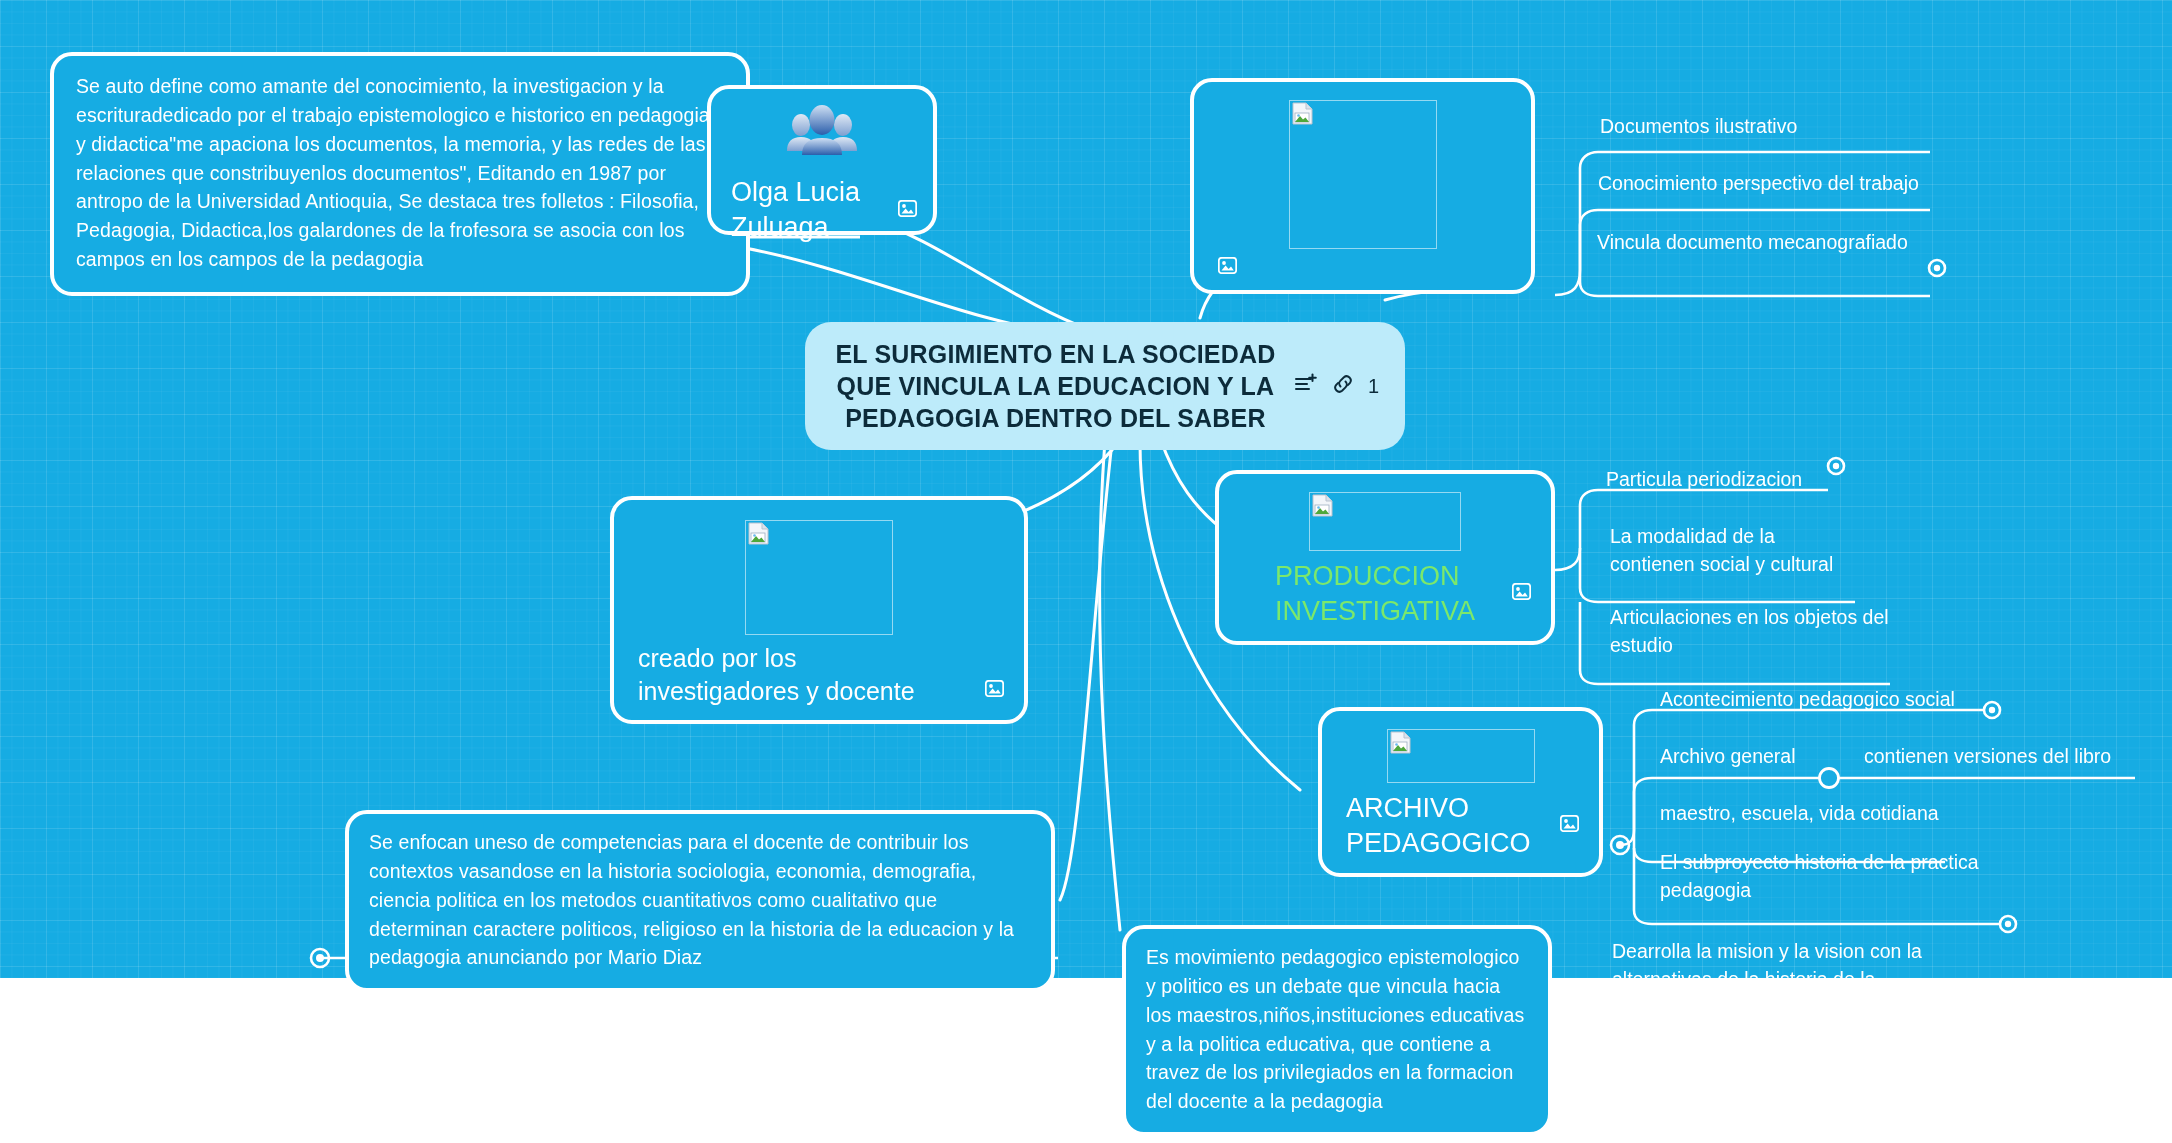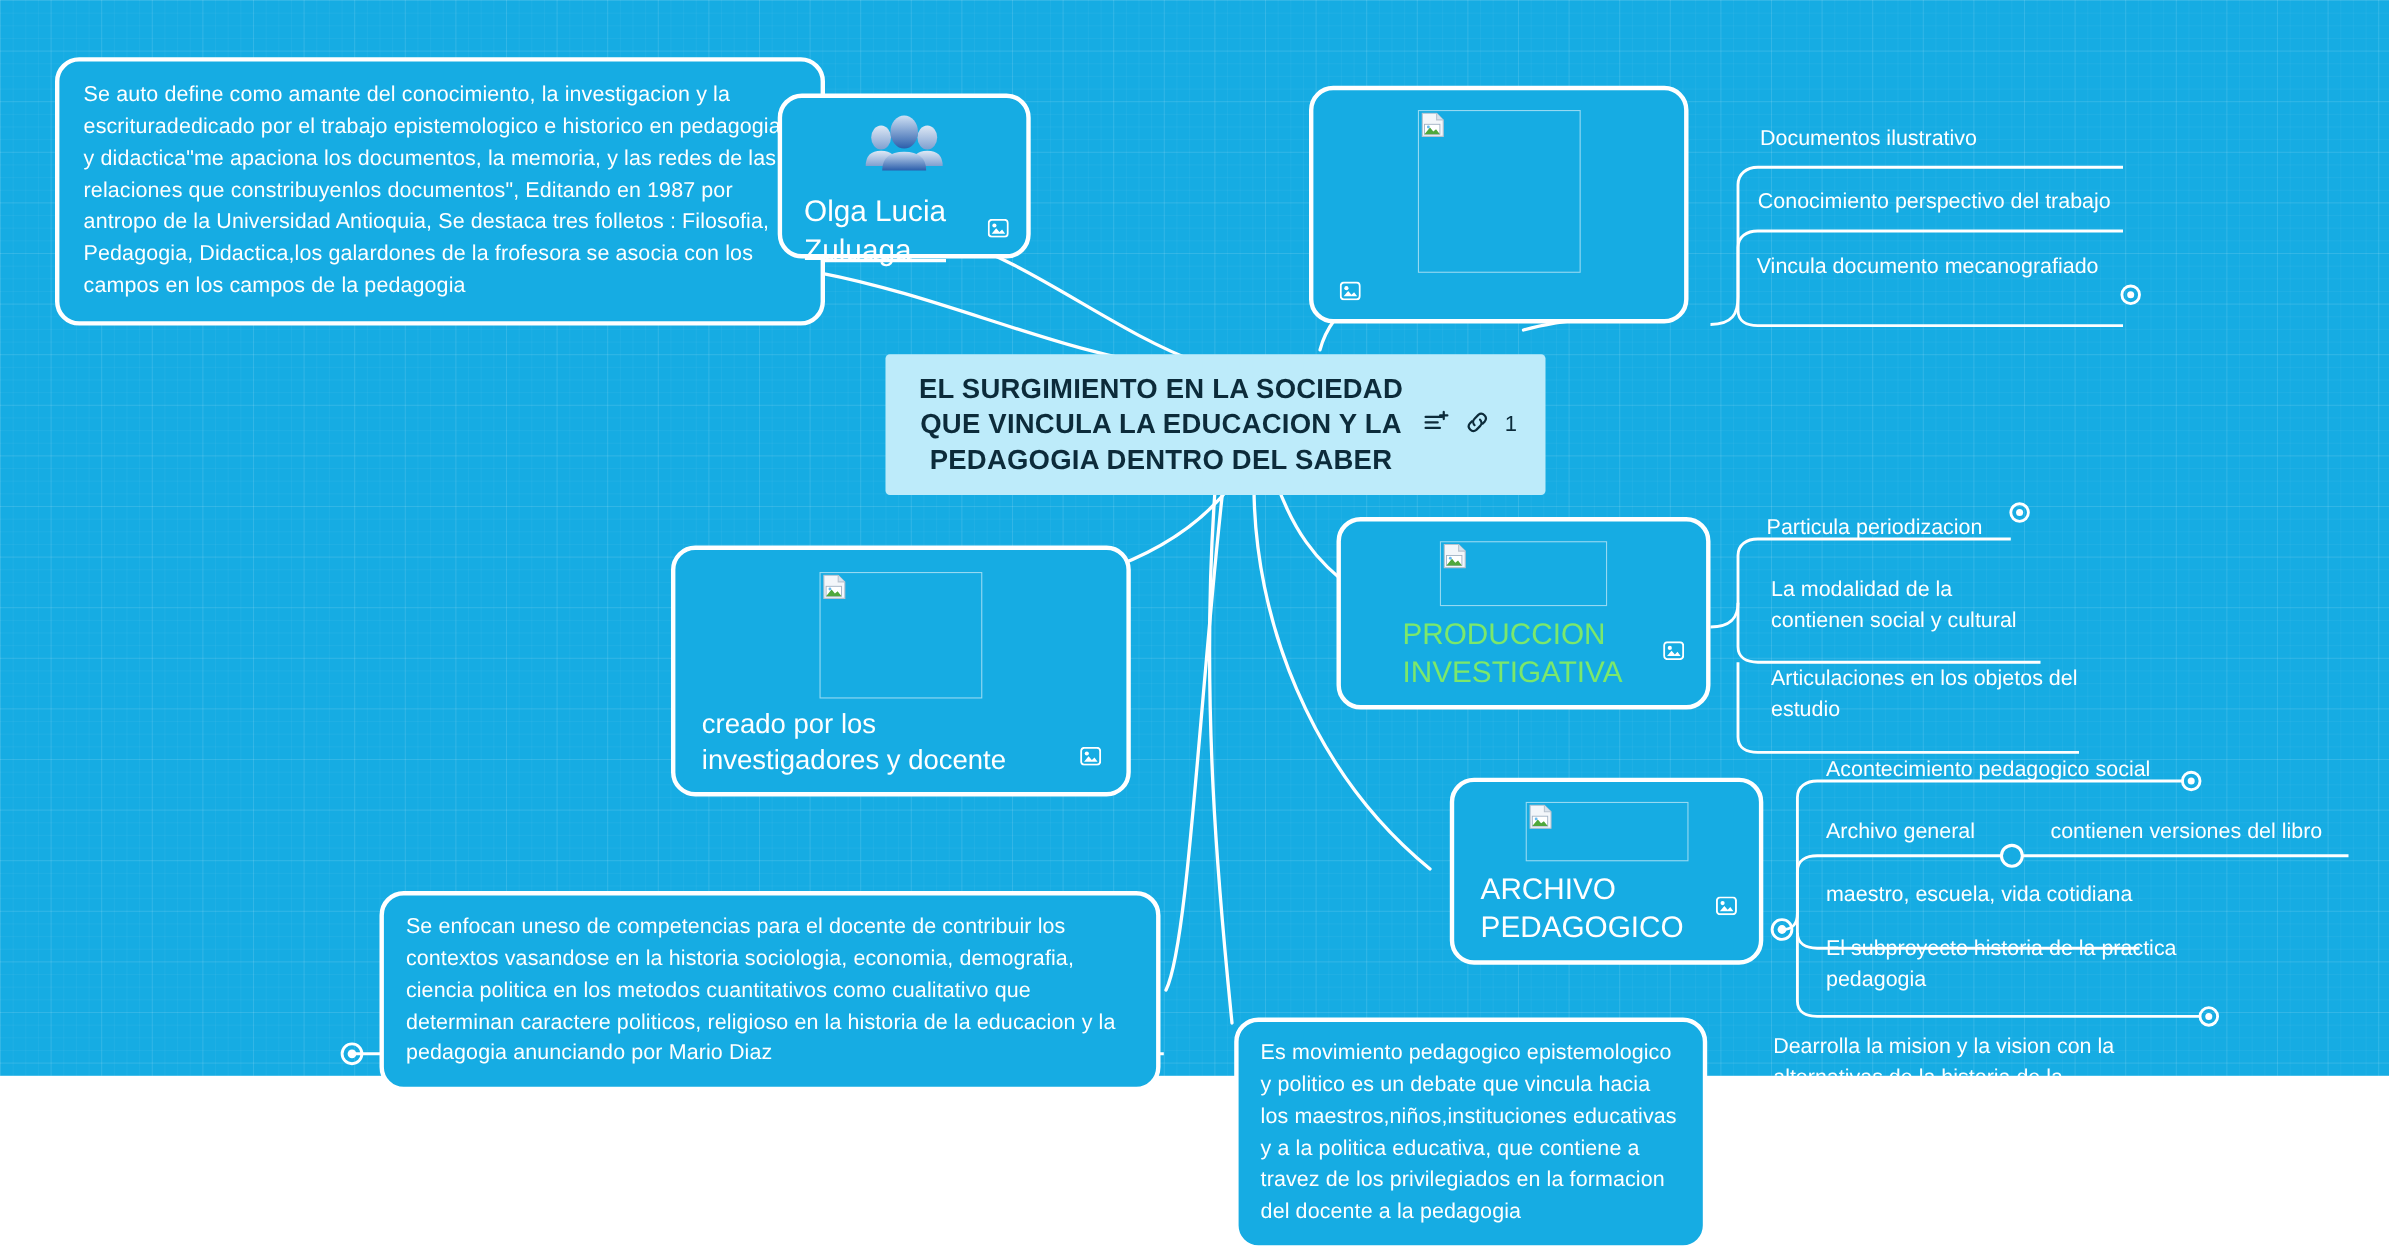--- a/index.html
+++ b/index.html
@@ -33,21 +33,21 @@
   .note-text {
     font-size: 19.5px;
     line-height: 1.48;
     color: #ffffff;
     letter-spacing: .1px;
   }
 
   
   #root-node {
     background: #BDEBFA;
-    border-radius: 4px;
+    border-radius: 26px;
     display: flex;
     align-items: center;
     padding: 22px 26px 22px 30px;
     gap: 18px;
   }
   #root-title {
     color: #0C2B3A;
     font-size: 25px;
     font-weight: bold;
     line-height: 1.28;
@@ -304,21 +304,21 @@
   <div class="node img-card" id="card-creado" style="left:610px; top:496px; width:418px; height:228px;">
     <div class="img-ph" style="width:148px; height:115px; margin-top:6px;">
       <svg class="broken" viewBox="0 0 24 24">
         <path d="M2,1 h13 l6,6 v15 h-19 z" fill="#f3f6fa" stroke="#b9c3cf" stroke-width="1"></path>
         <path d="M15,1 v6 h6" fill="#d9e2ec" stroke="#b9c3cf" stroke-width="1"></path>
         <rect x="4" y="11" width="14" height="9" fill="#ffffff" stroke="#9fb0c2" stroke-width=".8"></rect>
         <path d="M4,20 l5,-6 l3,3.5 l2.5,-2 l3.5,4.5 z" fill="#4fa83c"></path>
         <circle cx="7.5" cy="13.5" r="1.3" fill="#67b9ef"></circle>
       </svg>
     </div>
-    <div class="card-caption" style="justify-content:flex-start; align-items:flex-end; margin-top:5px;gap:24px;">
+    <div class="card-caption" style="justify-content:space-between; align-items:flex-end; margin-top:5px;gap:24px;">
       <span class="card-label" style="font-size:25px; max-width:320px;">creado por los investigadores y docente</span>
       <span class="pic-icon" style="margin-bottom:6px;">
         <svg width="19" height="17" viewBox="0 0 19 17">
           <rect x="0.8" y="0.8" width="17.4" height="15.4" rx="3" fill="none" stroke="#ffffff" stroke-width="1.8"></rect>
           <circle cx="6" cy="6" r="1.9" fill="#ffffff"></circle>
           <path d="M3.5,13.4 L7.6,8.6 L10.6,12 L13,9.6 L15.8,13.4 Z" fill="#ffffff"></path>
         </svg>
       </span>
     </div>
   </div>

